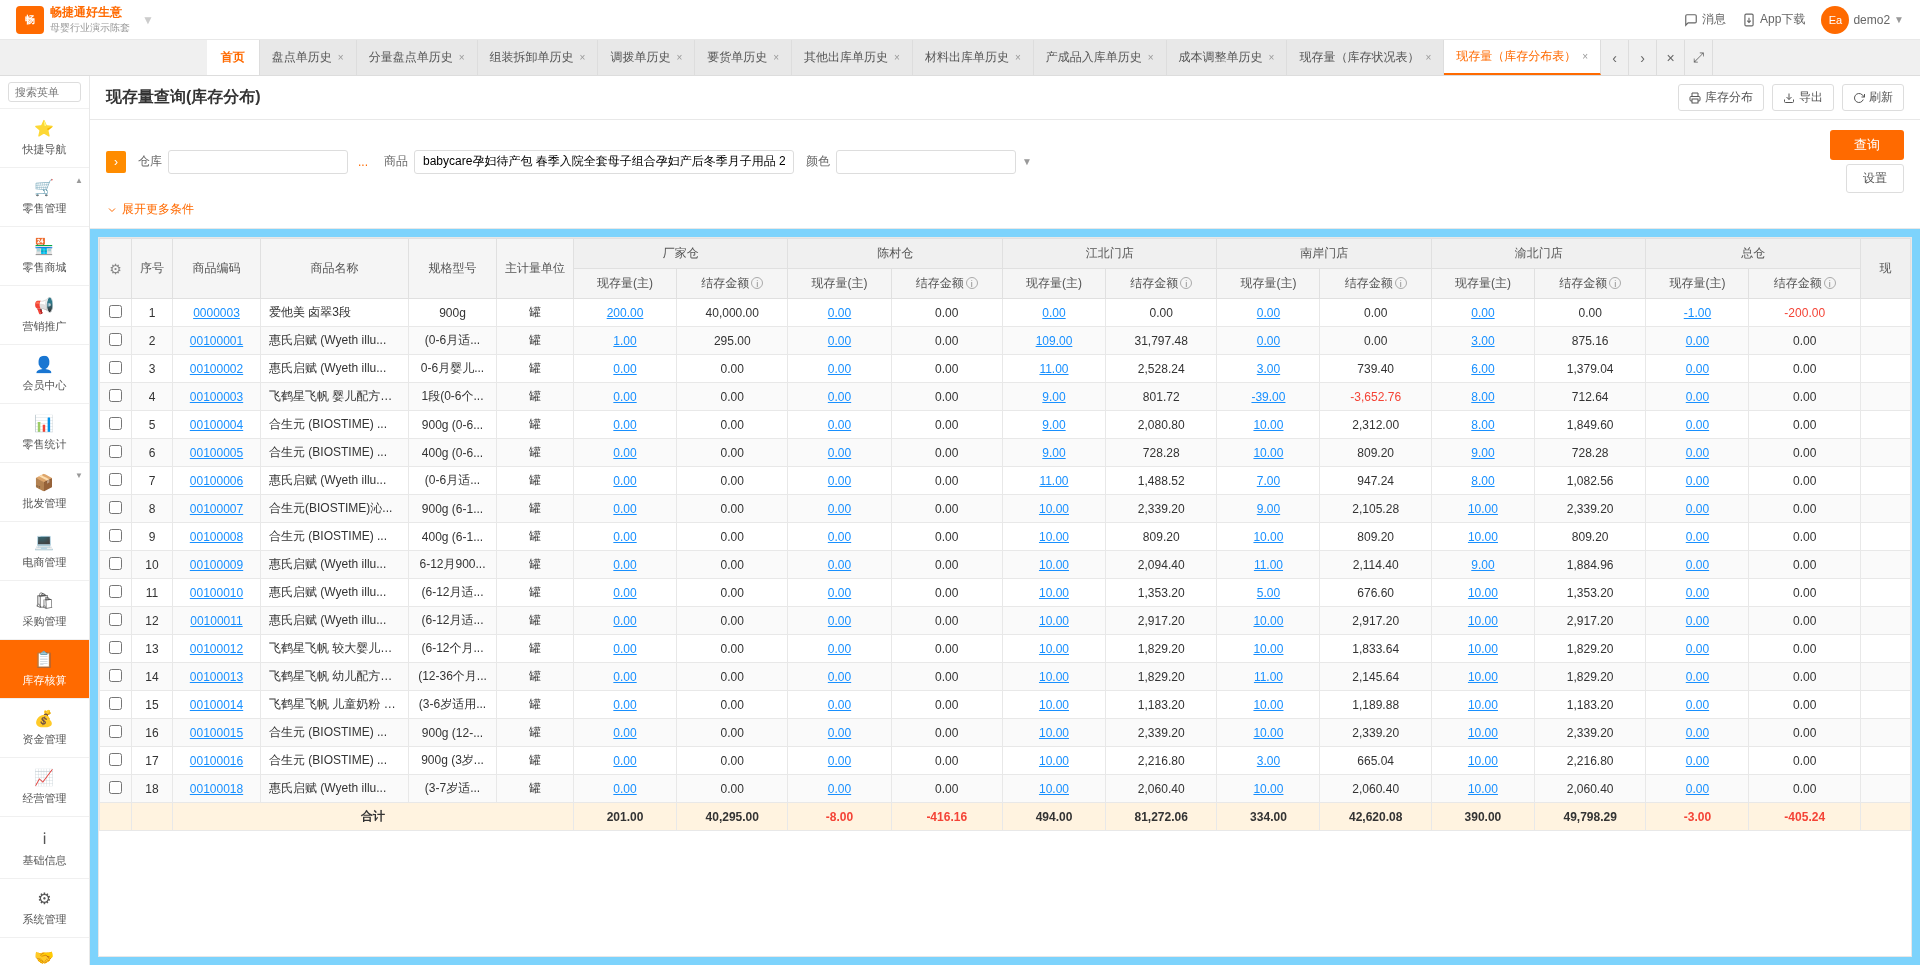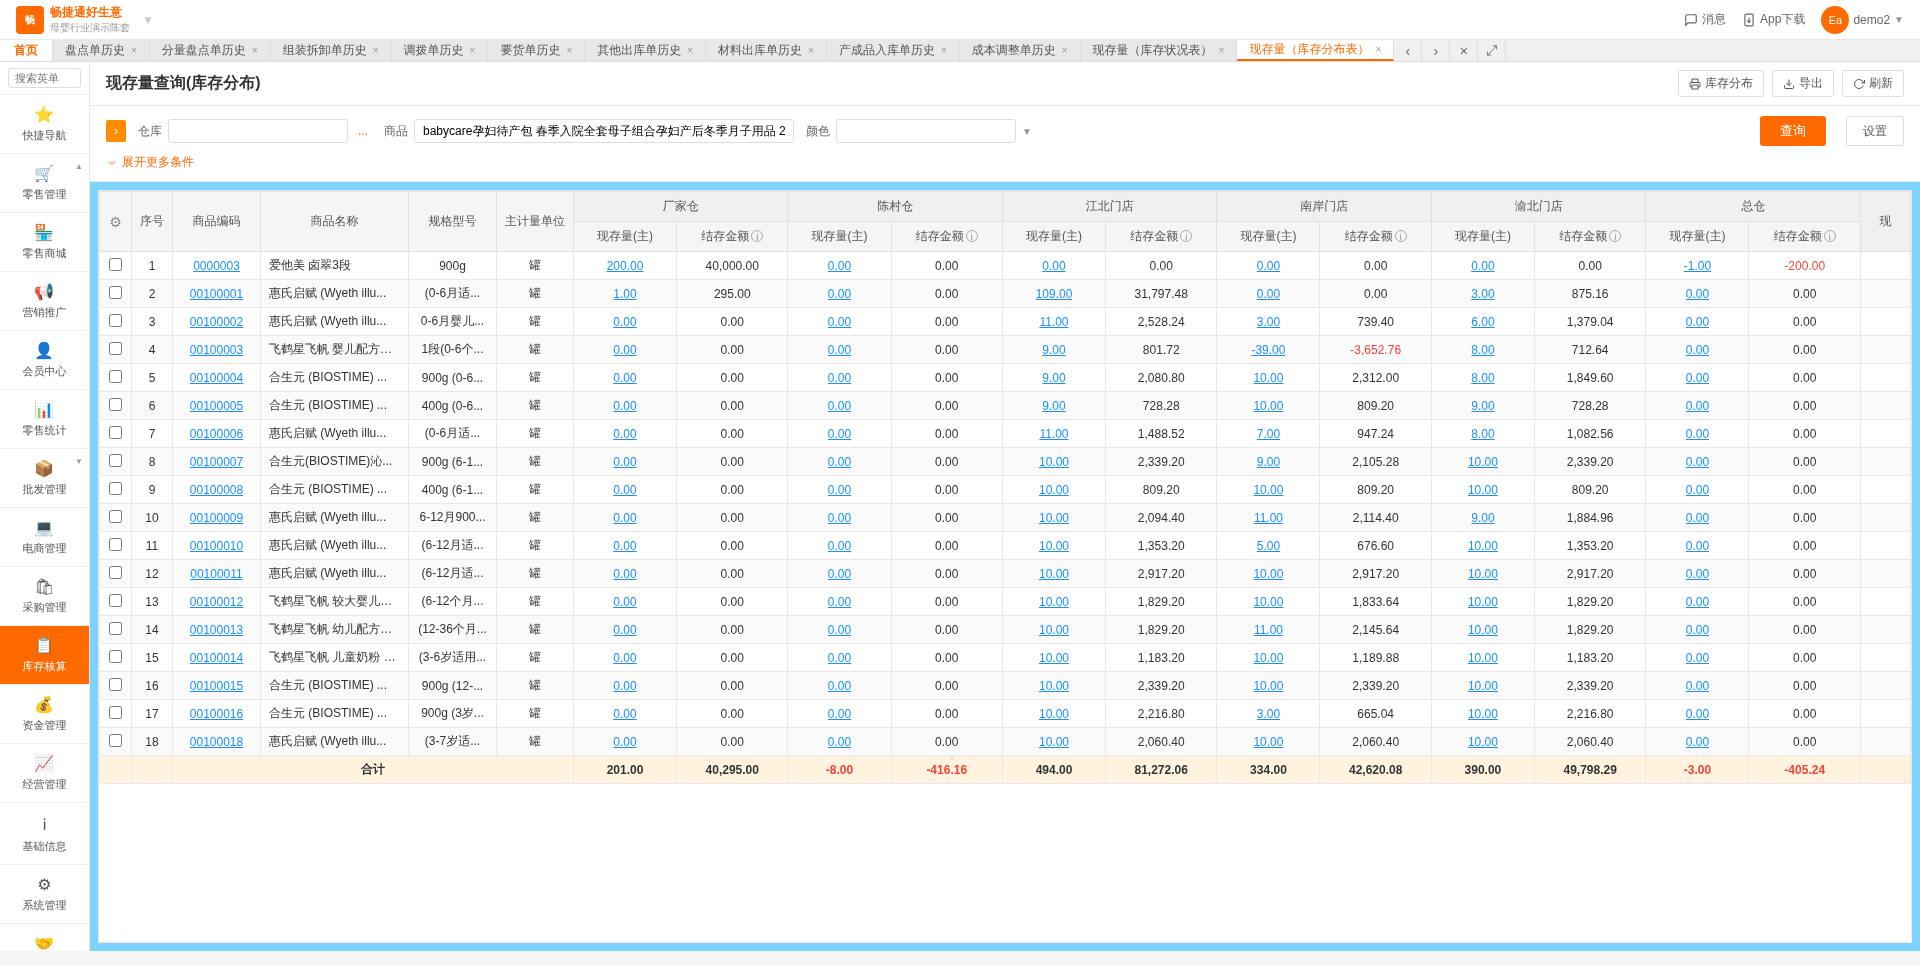--- a/index.html
+++ b/index.html
@@ -8,21 +8,21 @@
     
     .top-bar { display: flex; align-items: center; background: #fff; height: 40px; padding: 0 16px; border-bottom: 1px solid #e8e8e8; justify-content: space-between; }
     .top-bar-left { display: flex; align-items: center; gap: 8px; }
     .logo-area { display: flex; align-items: center; gap: 6px; }
     .logo-icon { width: 28px; height: 28px; background: #ff6a00; border-radius: 4px; display: flex; align-items: center; justify-content: center; color: white; font-size: 10px; font-weight: bold; }
     .top-bar-right { display: flex; align-items: center; gap: 16px; font-size: 12px; color: #666; }
     .top-bar-right span { display: flex; align-items: center; gap: 4px; cursor: pointer; }
     .user-avatar { width: 28px; height: 28px; border-radius: 50%; background: #ff6a00; display: flex; align-items: center; justify-content: center; color: white; font-size: 11px; }
 
     
-    .tab-bar { display: flex; align-items: center; background: #f0f0f0; height: 22px; overflow: hidden; border-bottom: 1px solid #ddd; }
+    .tab-bar { display: flex; align-items: center; background: #f0f0f0; height: 36px; overflow: hidden; border-bottom: 1px solid #ddd; justify-content: center; }
     .tab-item { display: flex; align-items: center; padding: 0 12px; height: 100%; border-right: 1px solid #ddd; cursor: pointer; white-space: nowrap; font-size: 12px; color: #555; background: #e8e8e8; gap: 4px; }
     .tab-item.active { background: #fff; color: #ff6a00; border-bottom: 2px solid #ff6a00; }
     .tab-item .tab-close { font-size: 10px; color: #999; cursor: pointer; margin-left: 2px; }
     .tab-home { background: #fff; font-size: 12px; color: #ff6a00; font-weight: bold; border-right: 1px solid #ddd; }
     .tab-nav-btn { width: 28px; height: 36px; display: flex; align-items: center; justify-content: center; cursor: pointer; background: #f0f0f0; border-right: 1px solid #ddd; font-size: 14px; color: #666; }
 
     
     .main-layout { display: flex; height: calc(965px - 40px - 36px); }
 
     
@@ -43,21 +43,21 @@
     
     .filter-area { background: #fff; padding: 10px 16px; border-bottom: 1px solid #e8e8e8; display: flex; flex-direction: column; gap: 8px; }
     .filter-row { display: flex; align-items: center; gap: 12px; flex-wrap: wrap; }
     .filter-item { display: flex; align-items: center; gap: 6px; font-size: 12px; }
     .filter-label { color: #666; white-space: nowrap; }
     .filter-input { border: 1px solid #ddd; border-radius: 3px; padding: 4px 8px; font-size: 12px; outline: none; }
     .filter-input-medium { width: 180px; }
     .filter-expand { display: flex; align-items: center; gap: 4px; color: #ff6a00; cursor: pointer; font-size: 12px; justify-content: center; }
     .btn-query { background: #ff6a00; color: white; border: none; border-radius: 3px; padding: 6px 20px; cursor: pointer; font-size: 13px; }
     .btn-settings { background: #fff; color: #555; border: 1px solid #ddd; border-radius: 3px; padding: 5px 16px; cursor: pointer; font-size: 12px; margin-left: 16px; }
-    .orange-btn-area { display: flex; flex-direction: row; gap: 4px; }
+    .orange-btn-area { display: flex; flex-direction: column; gap: 4px; }
     .expand-btn { width: 20px; background: #ff8c00; color: white; border: none; border-radius: 2px; cursor: pointer; font-size: 12px; padding: 4px 2px; }
     .ellipsis-btn { color: #ff6a00; cursor: pointer; padding: 0 4px; }
 
     
     .table-container { flex: 1; overflow: auto; background: #fff; margin: 8px; border: 1px solid #e8e8e8; }
     table { width: 100%; border-collapse: collapse; font-size: 12px; }
     thead tr { background: #f5f5f5; }
     thead th { border: 1px solid #e0e0e0; padding: 6px 8px; text-align: center; font-weight: normal; color: #555; white-space: nowrap; }
     thead th.group-header { background: #f0f0f0; }
     tbody tr { background: #fff; }
@@ -361,21 +361,21 @@
     <td class="link">6.00</td>
     <td>1,379.04</td>
     <td class="link ">0.00</td>
     <td class="">0.00</td>
     <td></td>
   </tr>
             <tr style="background: rgb(250, 250, 250);">
     <td style="text-align:center;"><input type="checkbox" style=""></td>
     <td>4</td>
     <td class="link">00100003</td>
-    <td class="text-left" style="max-width:148px;overflow:hidden;text-overflow:ellipsis;white-space:nowrap;font-family:Liberation Serif, serif;" title="飞鹤星飞帆 婴儿配方奶...">飞鹤星飞帆 婴儿配方奶...</td>
+    <td class="text-left" style="max-width:148px;overflow:hidden;text-overflow:ellipsis;white-space:nowrap;" title="飞鹤星飞帆 婴儿配方奶...">飞鹤星飞帆 婴儿配方奶...</td>
     <td style="max-width:88px;overflow:hidden;text-overflow:ellipsis;white-space:nowrap;">1段(0-6个...</td>
     <td>罐</td>
     <td class="link">0.00</td>
     <td>0.00</td>
     <td class="link">0.00</td>
     <td>0.00</td>
     <td class="link">9.00</td>
     <td>801.72</td>
     <td class="link red">-39.00</td>
     <td class="red">-3,652.76</td>

